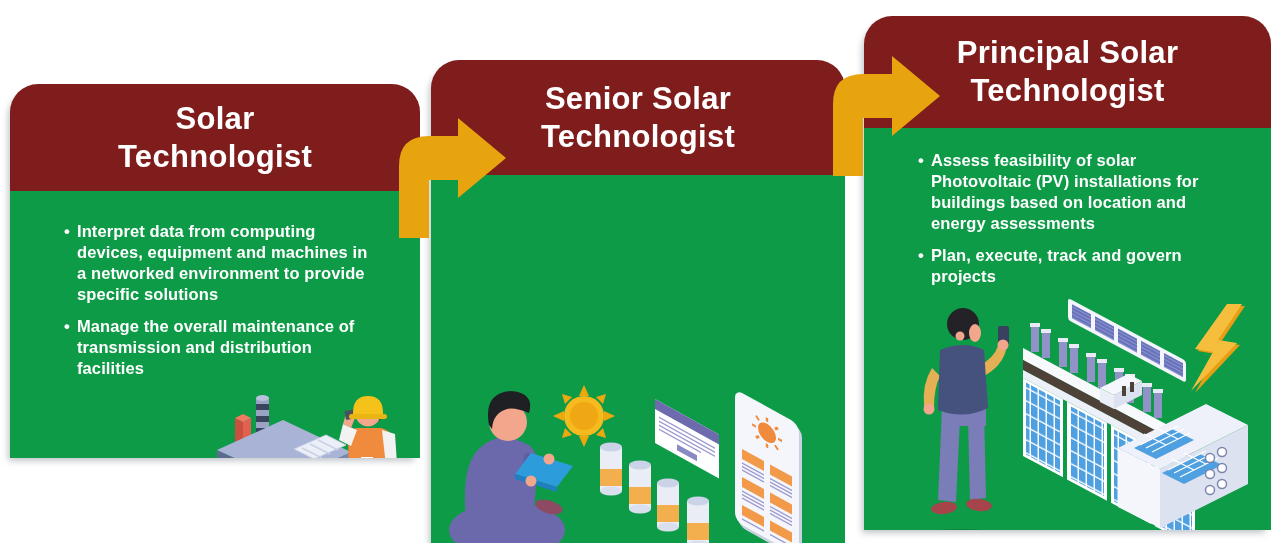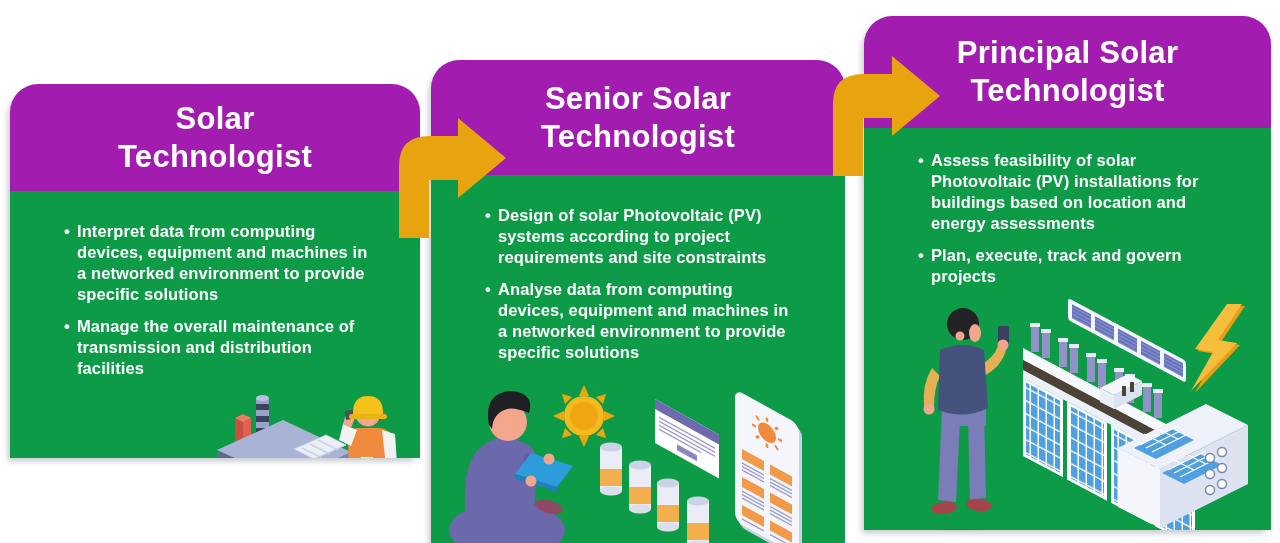--- a/index.html
+++ b/index.html
@@ -5,21 +5,21 @@
   html,body{margin:0;padding:0;background:#fff;}
   .canvas{
     position:relative;width:1280px;height:543px;background:#fff;overflow:hidden;
     font-family:"Liberation Sans", sans-serif;
   }
   .card{
     position:absolute;border-radius:28px 28px 0 0;overflow:hidden;
     box-shadow:-4px 5px 6px -2px rgba(80,95,110,0.35);
   }
   .card-header{
-    background:#a21caf;display:flex;align-items:center;justify-content:center;text-align:center;
+    background:#7f1d1d;display:flex;align-items:center;justify-content:center;text-align:center;
   }
   .card-title{
     margin:0;color:#fff;font-size:31px;line-height:1.22;font-weight:800;letter-spacing:.3px;
   }
   .card-body{
     position:relative;background:#0E9B48;height:100%;
   }
   .bullets{list-style:none;margin:0;padding:0 0 0 28px;}
   .bullets li{
     position:relative;color:#fff;font-size:16.5px;line-height:21px;font-weight:600;
@@ -117,24 +117,20 @@
   </section>
 
   <section class="card card2">
     <header class="card-header">
       <h2 class="card-title">
         <span>Senior Solar</span><br>
         <span>Technologist</span>
       </h2>
     </header>
     <div class="card-body">
-      <ul class="bullets">
-        <li>Design of solar Photovoltaic (PV) systems according to project requirements and site constraints</li>
-        <li>Analyse data from computing devices, equipment and machines in a networked environment to provide specific solutions</li>
-      </ul>
       <svg class="illus illus2" width="385" height="190" viewBox="0 0 385 190">
         <g>
           <g transform="translate(139,49)" fill="#EFA70E">
             <polygon points="0,-31 5,-20 -5,-20"></polygon>
             <polygon points="0,31 5,20 -5,20"></polygon>
             <polygon points="31,0 20,5 20,-5"></polygon>
             <polygon points="-31,0 -20,5 -20,-5"></polygon>
             <polygon points="22,-22 19,-12 12,-19"></polygon>
             <polygon points="-22,-22 -12,-19 -19,-12"></polygon>
             <polygon points="22,22 12,19 19,12"></polygon>

